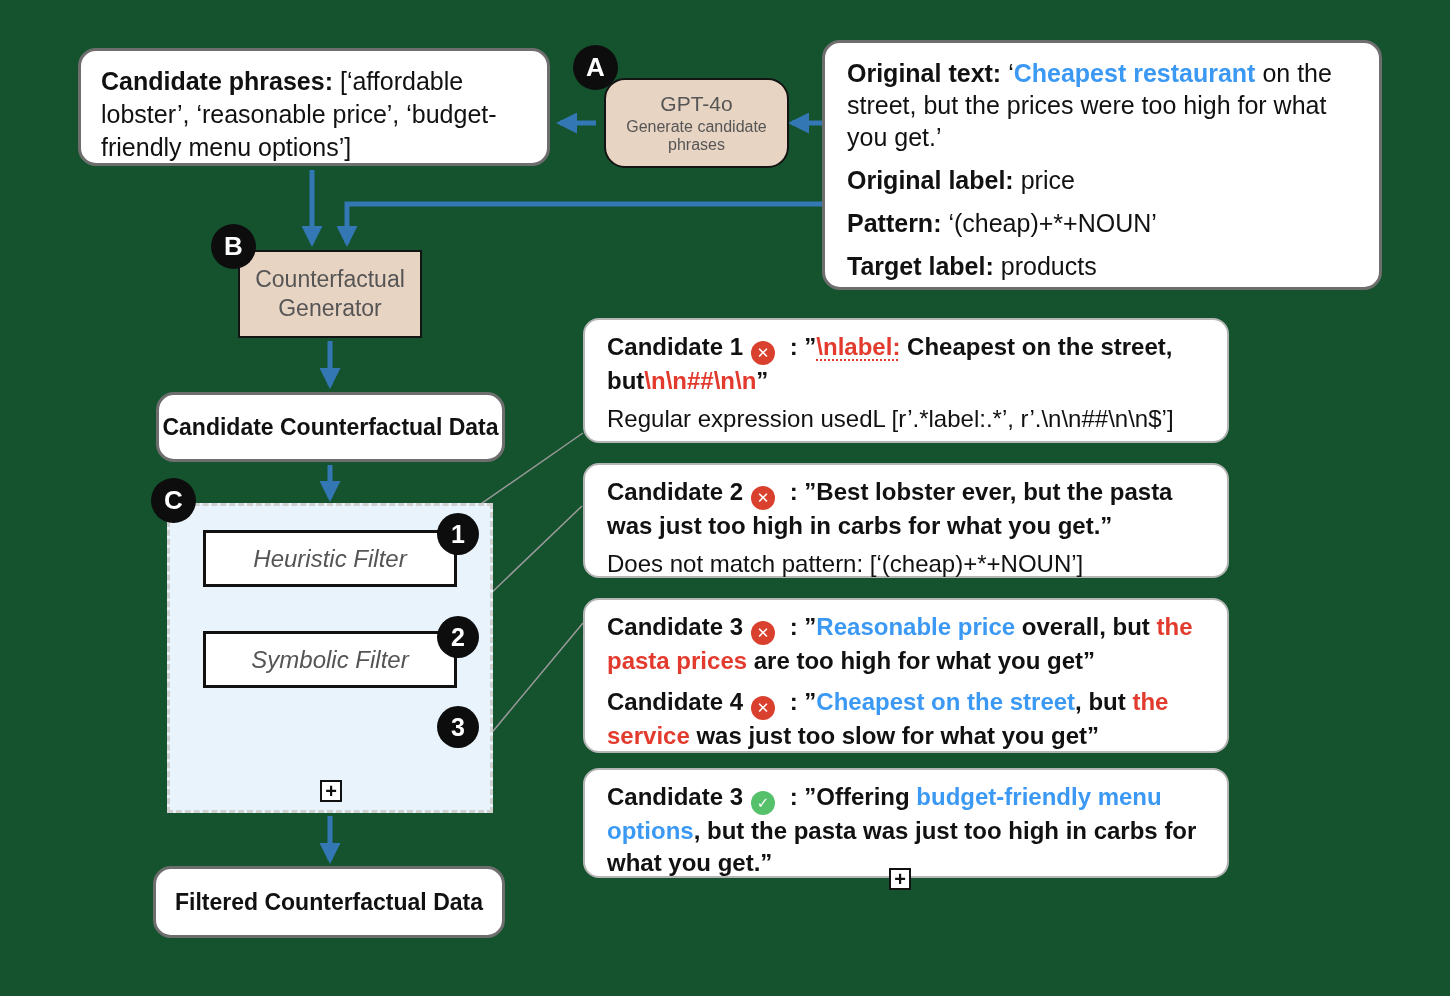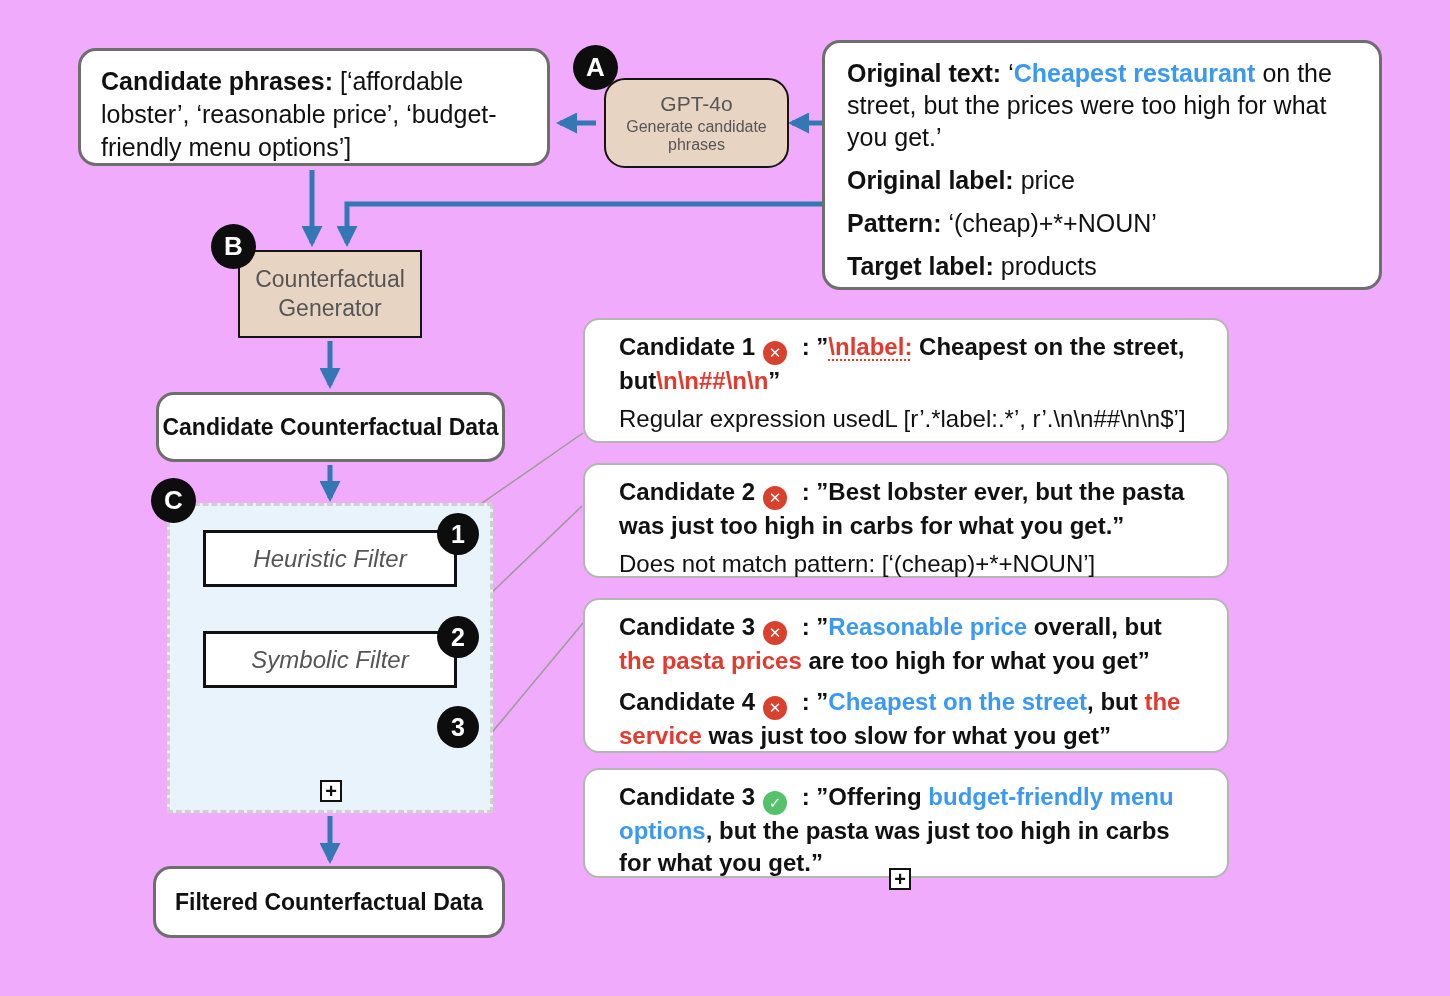--- a/index.html
+++ b/index.html
@@ -1,16 +1,16 @@
 <!DOCTYPE html>
 <html><head>
 <meta charset="utf-8">
 <style>
   html,body{margin:0;padding:0;background:#fff;}
-  .stage{position:relative;width:1450px;height:996px;background:#f0abfc;overflow:hidden;
+  .stage{position:relative;width:1450px;height:996px;background:#14532d;overflow:hidden;
          font-family:"Liberation Sans","DejaVu Sans",sans-serif;color:#111;}
   svg.layer{position:absolute;left:0;top:0;width:1450px;height:996px;}
 
   
   .rbox{position:absolute;background:#fff;border:3px solid #6e6e6e;border-radius:18px;
         box-sizing:border-box;}
   .cp-box{left:78px;top:48px;width:472px;height:118px;padding:14px 20px;font-size:25px;line-height:1.32;}
   .orig-box{left:822px;top:40px;width:560px;height:250px;padding:14px 22px;font-size:25px;line-height:1.28;}
   .orig-box p{margin:0 0 11px 0;}
   .orig-box p:last-child{margin-bottom:0;}
@@ -42,21 +42,21 @@
   .bA{left:573px;top:45px;} .bB{left:211px;top:224px;} .bC{left:151px;top:478px;}
   .b1{left:437px;top:513px;} .b2{left:437px;top:616px;} .b3{left:437px;top:706px;}
 
   
   .plus{position:absolute;width:22px;height:22px;background:#fff;border:2.5px solid #111;box-sizing:border-box;
         display:flex;align-items:center;justify-content:center;font-size:20px;font-weight:700;line-height:1;color:#111;}
   .p1{left:320px;top:780px;} .p2{left:889px;top:868px;}
 
   
   .cbox{position:absolute;left:583px;width:646px;background:#fff;border:2px solid #b5b5b5;border-radius:16px;
-        box-sizing:border-box;padding:11px 34px;font-size:24px;line-height:1.33;}
+        box-sizing:border-box;padding:11px 22px;font-size:24px;line-height:1.33;}
   .c1{top:318px;height:125px;} .c2{top:463px;height:115px;} .c34{top:598px;height:155px;} .c5{top:768px;height:110px;}
   .cand-line{margin:0;}
   .cand-line + .cand-line{margin-top:9px;}
   .cand-label{font-weight:700;color:#111;}
   .cand-note{font-weight:400;color:#111;margin-top:6px;}
   .sic{display:inline-flex;width:24px;height:24px;border-radius:50%;color:#fff;align-items:center;justify-content:center;
        font-size:15px;font-weight:700;vertical-align:-3px;margin:0 8px 0 8px;}
   .sic.fail{background:#da402e;}
   .sic.pass{background:#56c16b;}
 

